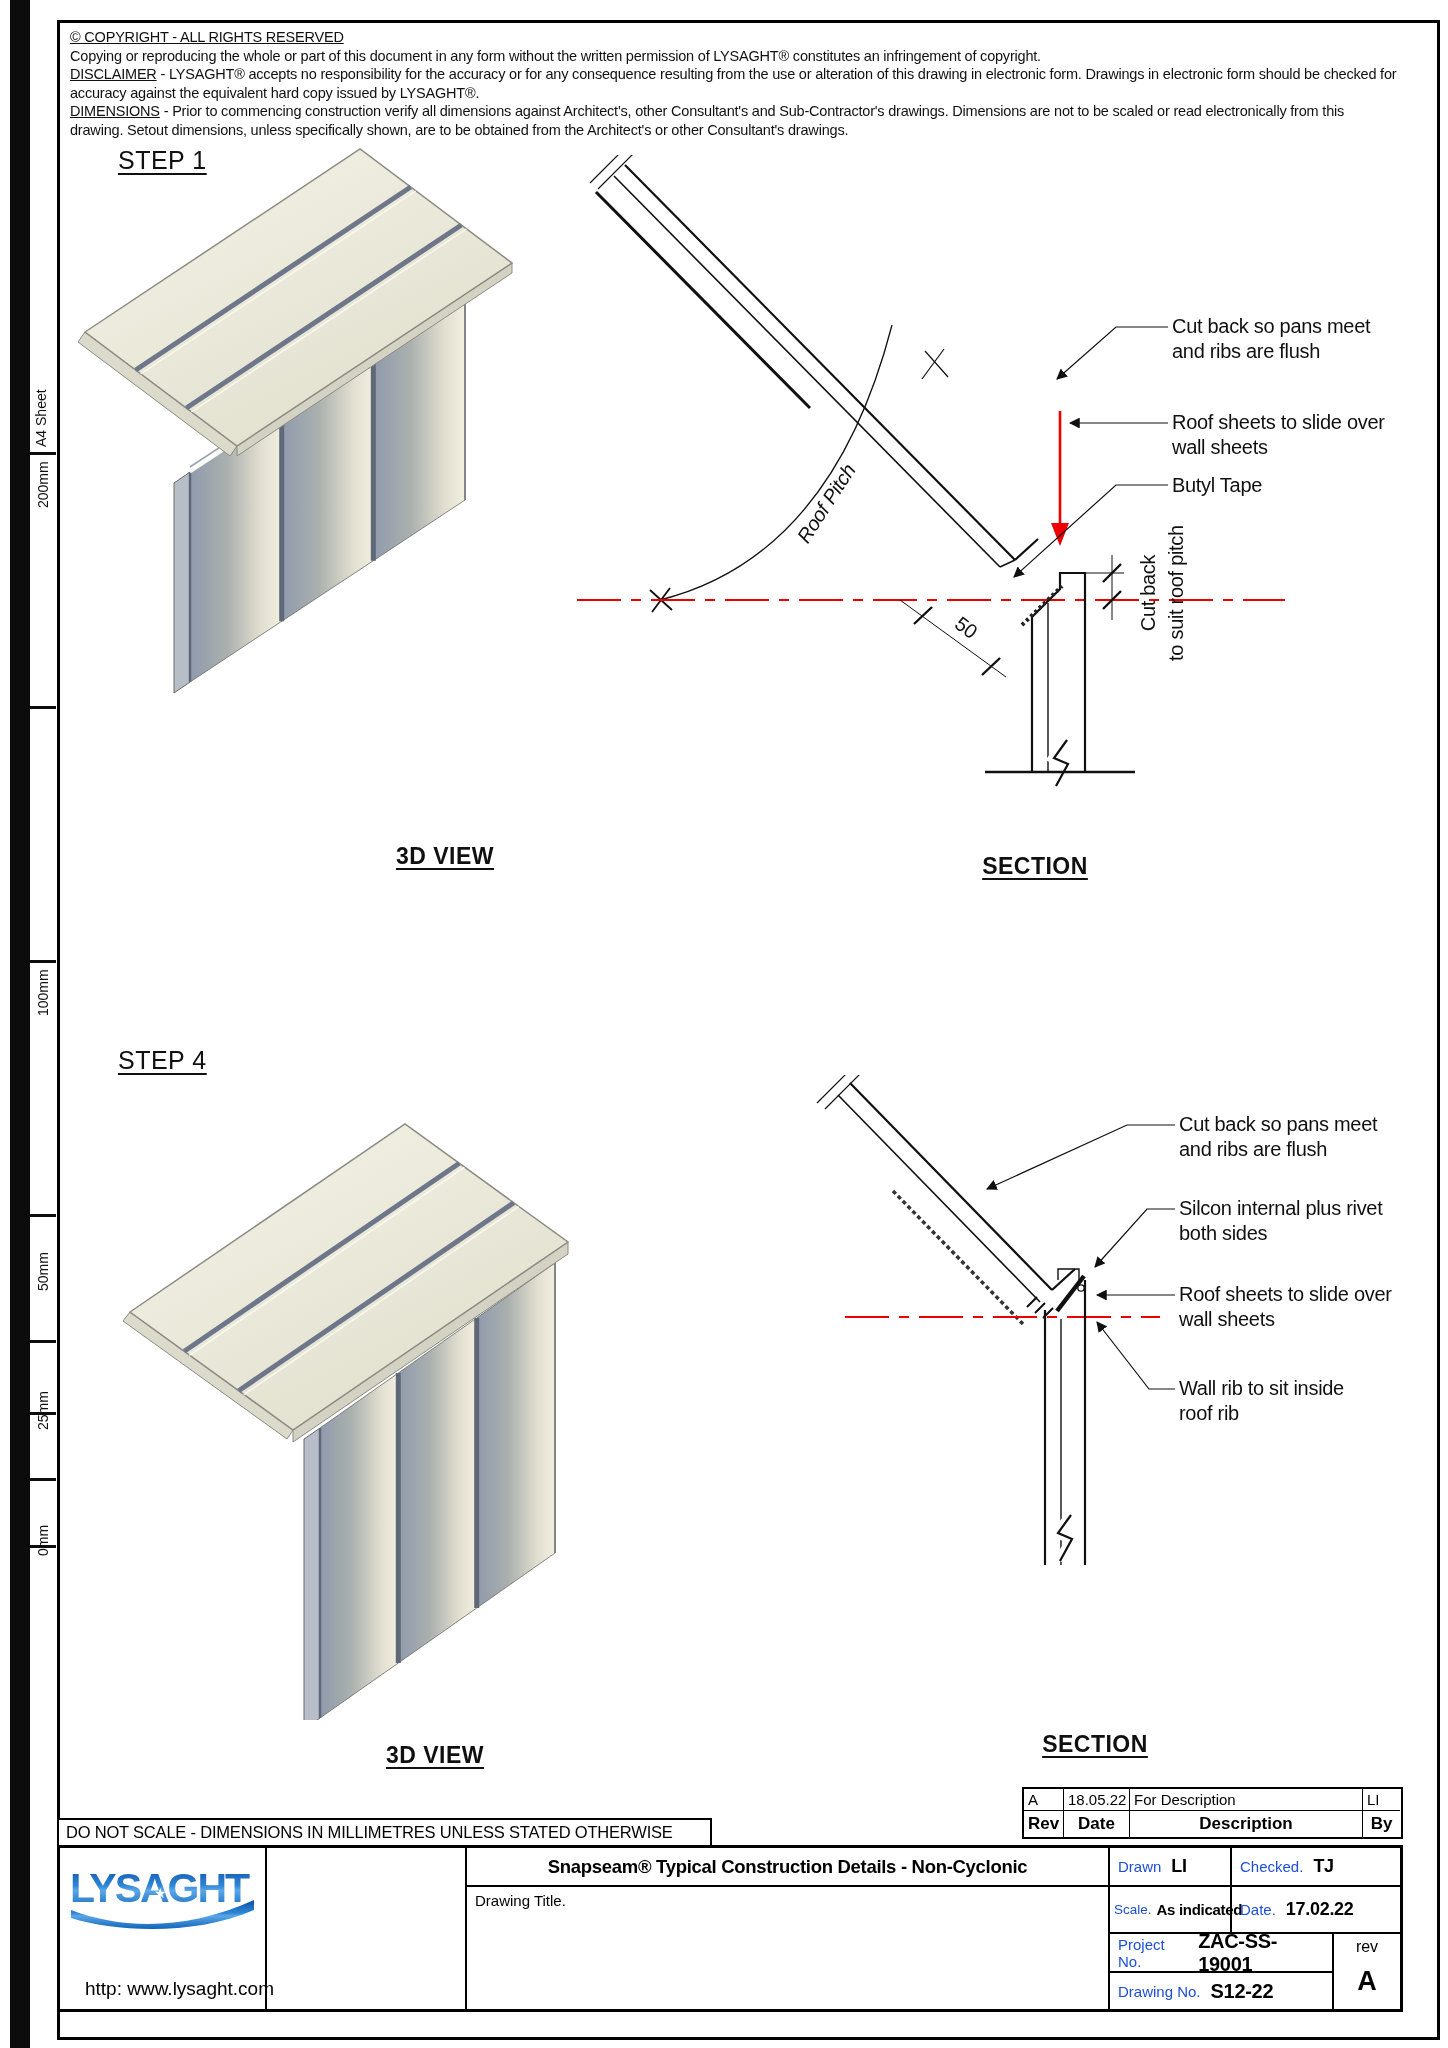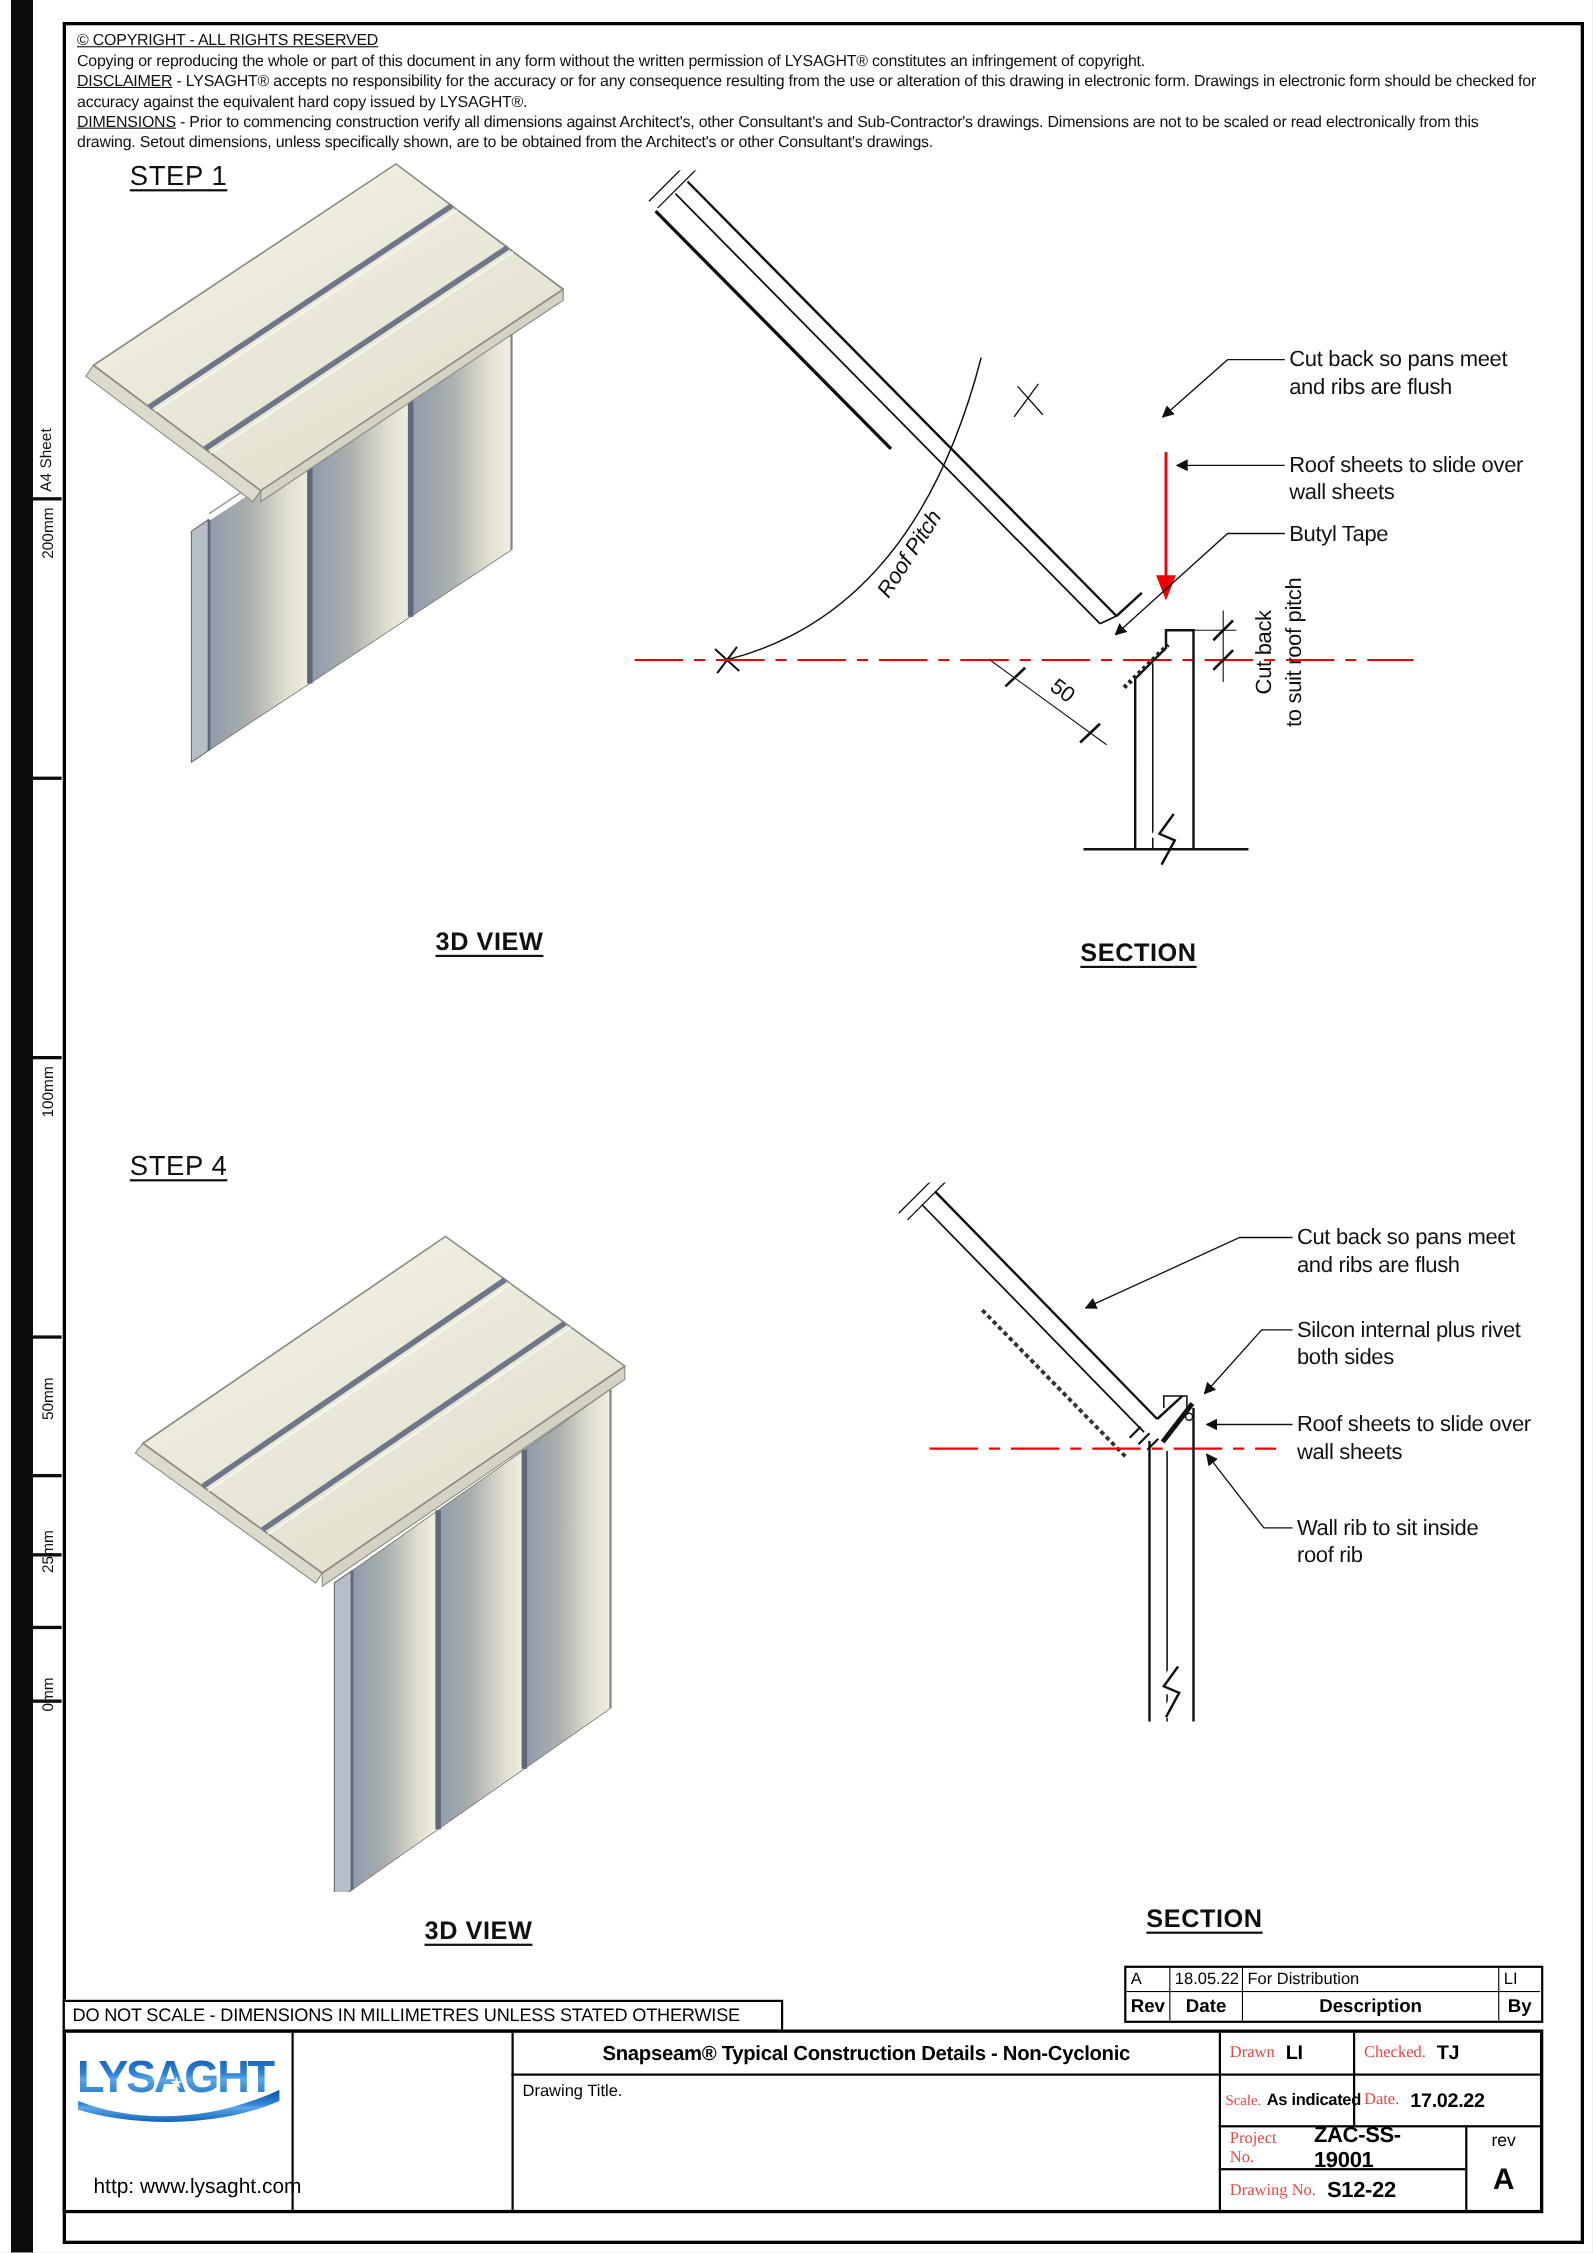--- a/index.html
+++ b/index.html
@@ -23,21 +23,21 @@
   .dns{left:57px;top:1818px;width:655px;height:29px;border:2.5px solid #000;box-sizing:border-box;
        font-size:16.5px;line-height:24px;padding-left:7px;letter-spacing:-0.2px;background:#fff;}
   .rev{left:1022px;top:1787px;width:381px;border:2.5px solid #000;box-sizing:border-box;background:#fff;}
   .rev-row{display:grid;grid-template-columns:40px 66px 233px 37px;}
   .rev-row > div{border-right:1.5px solid #000;padding:2px 4px;font-size:15px;box-sizing:border-box;
                  white-space:nowrap;overflow:hidden;}
   .rev-row > div:last-child{border-right:none;}
   .rev-hdr > div{border-top:1.5px solid #000;font-weight:bold;font-size:17px;text-align:center;padding:3px 2px;}
   .tb{left:57px;top:1845px;width:1346px;height:167px;border:3px solid #000;box-sizing:border-box;background:#fff;}
   .vl,.hl{position:absolute;background:#000;}
-  .cell-label{font-size:15px;color:#ef4444;font-family:Liberation Serif, serif;}
+  .cell-label{font-size:15px;color:#1d4ed8;}
   .cell-val{font-weight:bold;font-size:18px;letter-spacing:-0.3px;}
   .rowflex{display:flex;align-items:center;gap:10px;padding:0 8px;box-sizing:border-box;}
 </style>
 </head>
 <body>
 
 <div class="sheet">
 
   <div class="abs bar"></div>
   <div class="abs tick" style="top:452px"></div>
@@ -226,21 +226,21 @@
 
   <div class="abs view-label" style="left:340px;top:1742px">3D VIEW</div>
   <div class="abs view-label" style="left:1000px;top:1731px">SECTION</div>
 
   <div class="abs dns">DO NOT SCALE - DIMENSIONS IN MILLIMETRES UNLESS STATED OTHERWISE</div>
 
   <div class="abs rev">
     <div class="rev-row">
       <div>A</div>
       <div>18.05.22</div>
-      <div>For Distribution</div>
+      <div>For Description</div>
       <div>LI</div>
     </div>
     <div class="rev-row rev-hdr">
       <div>Rev</div>
       <div>Date</div>
       <div>Description</div>
       <div>By</div>
     </div>
   </div>
 

